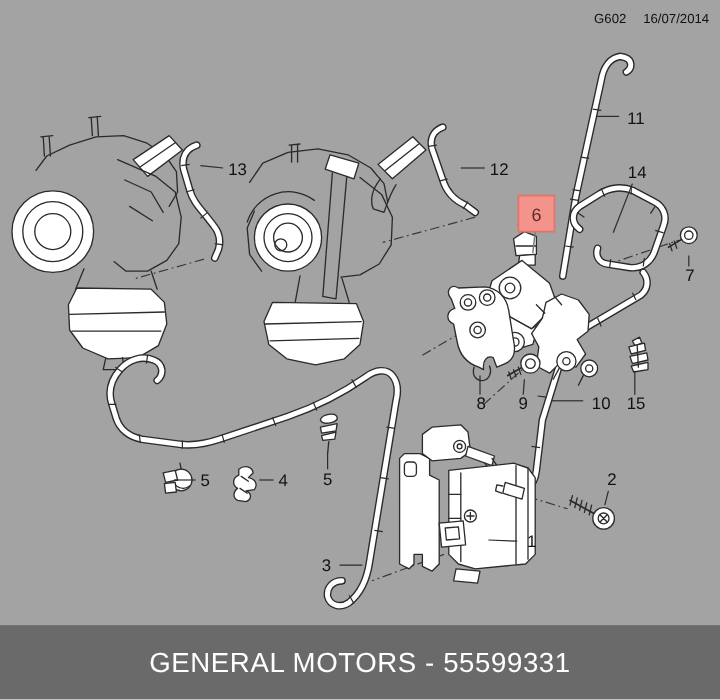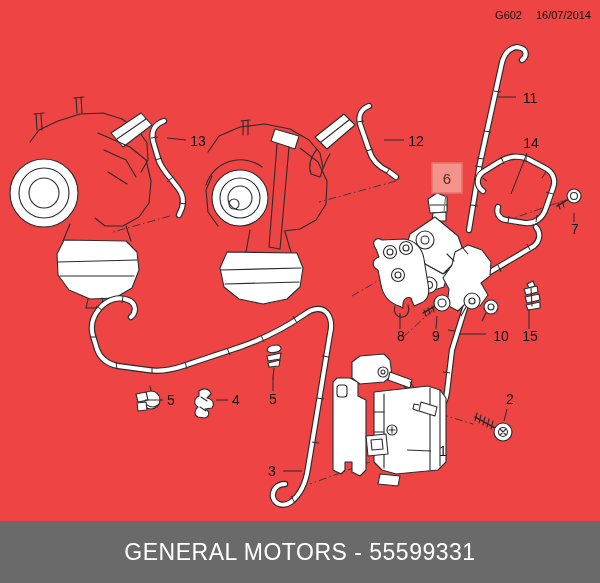--- a/index.html
+++ b/index.html
@@ -1,16 +1,16 @@
 <!DOCTYPE html>
 <html><head>
 <meta charset="utf-8">
 <style>
   html,body{margin:0;padding:0;background:#fff;}
-  .page{position:relative;width:600px;height:583px;background:#ef4444;overflow:hidden;
+  .page{position:relative;width:600px;height:583px;background:#a3a3a3;overflow:hidden;
         font-family:"Liberation Sans",sans-serif;}
   svg{position:absolute;left:0;top:0;}
   
   .draw path,.draw circle,.draw rect,.draw ellipse,.draw line{
       fill:none;stroke:#2b2b2b;stroke-width:1.1;stroke-linejoin:round;stroke-linecap:round;}
   .draw .fw{fill:#ffffff;}
   .tube-o{fill:none;stroke:#2b2b2b;stroke-width:6.4;stroke-linecap:round;stroke-linejoin:round;}
   .tube-i{fill:none;stroke:#ffffff;stroke-width:4.1;stroke-linecap:round;stroke-linejoin:round;}
   .tick{fill:none;stroke:#2b2b2b;stroke-width:1;}
   .dash{fill:none;stroke:#3a3a3a;stroke-width:1;stroke-dasharray:8 3 1.5 3;}

